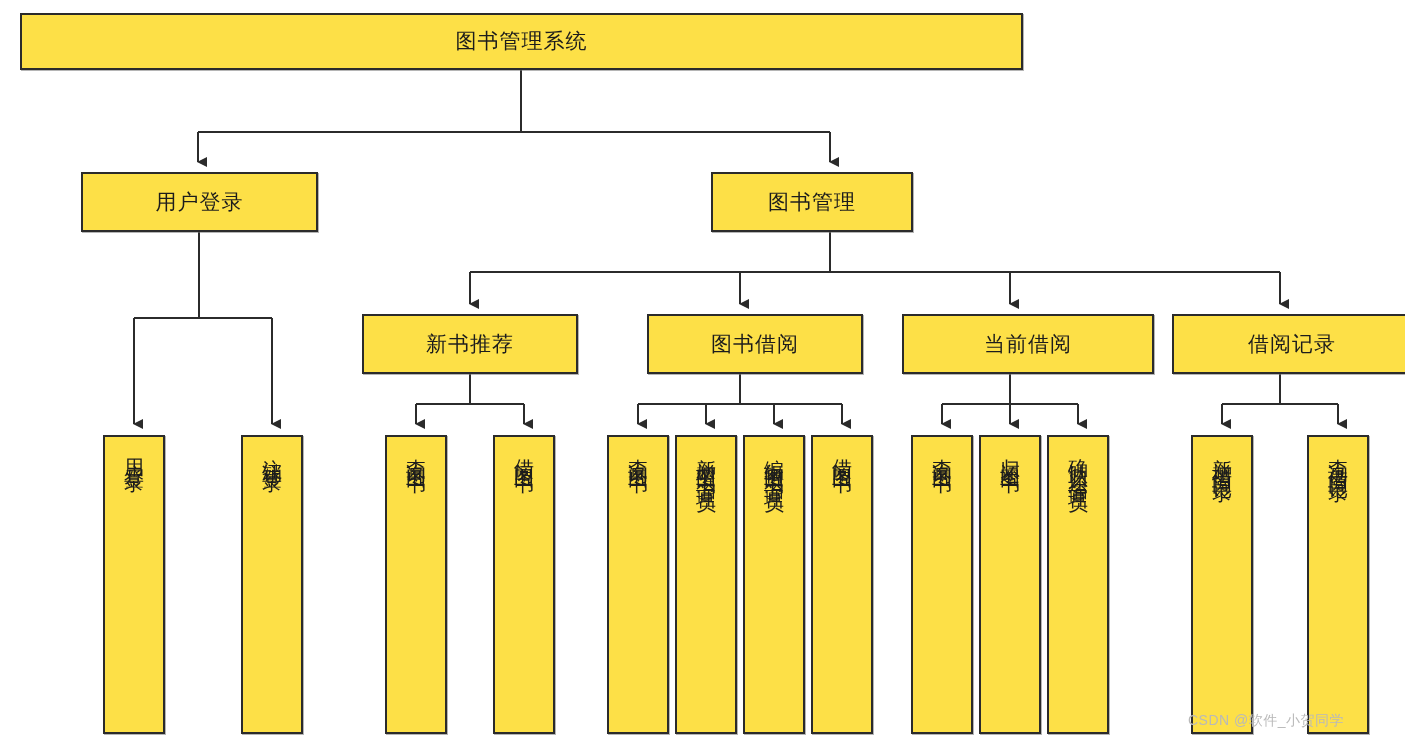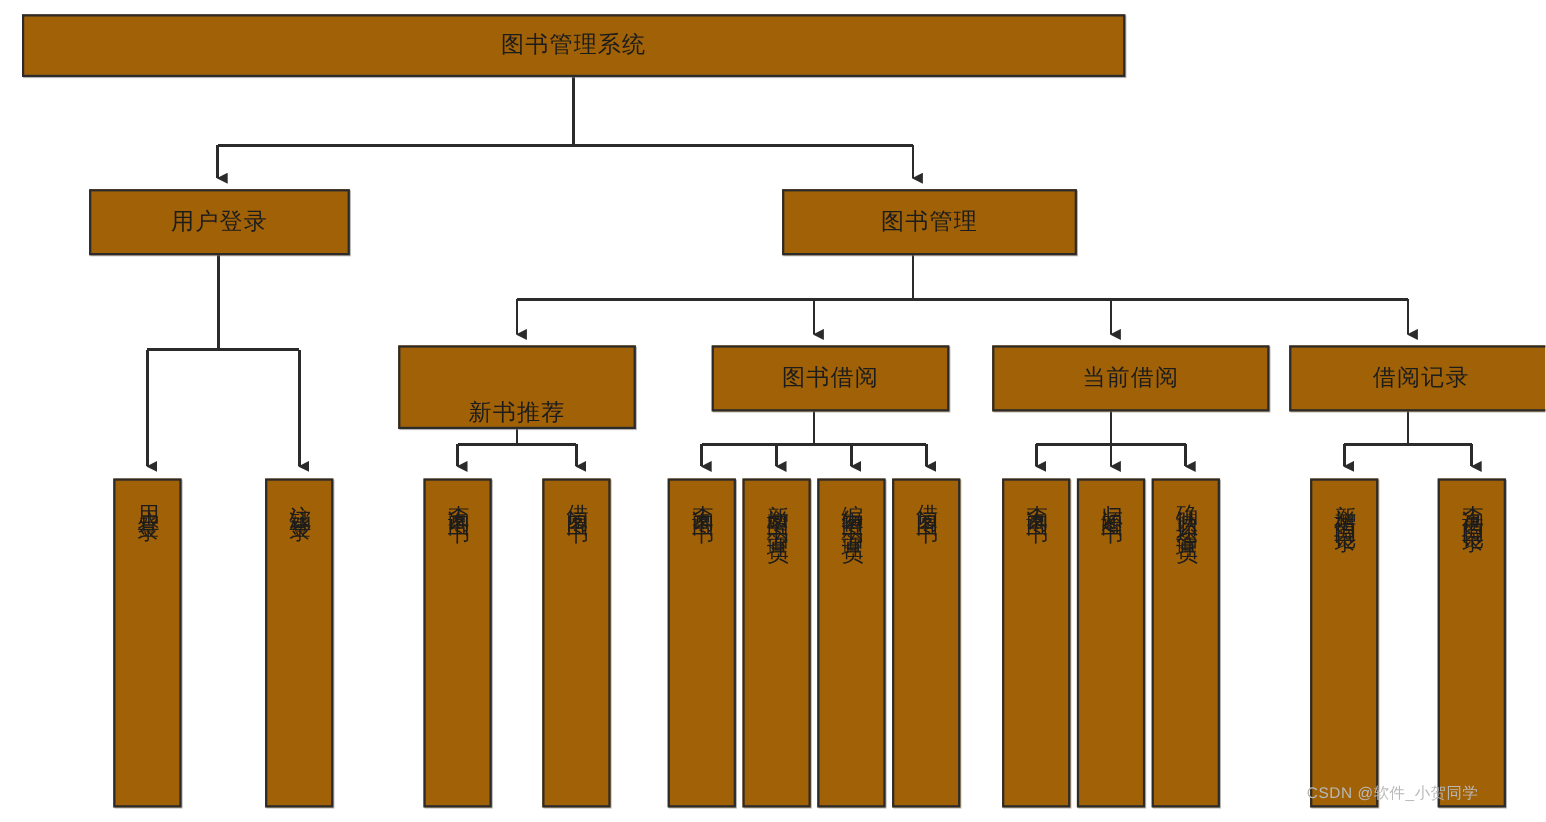--- a/index.html
+++ b/index.html
@@ -22,21 +22,21 @@
     position: absolute;
     left: 0;
     top: 0;
     width: 1405px;
     height: 747px;
     pointer-events: none;
   }
   .node {
     position: absolute;
     box-sizing: border-box;
-    background: #a16207;
+    background: #fde047;
     border: 2px solid #2b2b2b;
     box-shadow: 1px 1px 0 rgba(120,120,120,0.55);
     display: flex;
     align-items: center;
     justify-content: center;
     z-index: 3;
   }
   .node-label {
     font-size: 21px;
     line-height: 1.15;
@@ -126,25 +126,25 @@
     </g>
   </svg>
 
   <div class="node" style="left:20px; top:13px; width:1003px; height:57px;">
     <span class="node-label">图书管理系统</span>
   </div>
 
   <div class="node" style="left:81px; top:172px; width:237px; height:60px;">
     <span class="node-label">用户登录</span>
   </div>
-  <div class="node" style="left:711px; top:172px; width:268px; height:60px;">
+  <div class="node" style="left:711px; top:172px; width:202px; height:60px;">
     <span class="node-label">图书管理</span>
   </div>
 
-  <div class="node" style="left:362px; top:314px; width:216px; height:76px;align-items:flex-end;">
+  <div class="node" style="left:362px; top:314px; width:216px; height:60px;">
     <span class="node-label">新书推荐</span>
   </div>
   <div class="node" style="left:647px; top:314px; width:216px; height:60px;">
     <span class="node-label">图书借阅</span>
   </div>
   <div class="node" style="left:902px; top:314px; width:252px; height:60px;">
     <span class="node-label">当前借阅</span>
   </div>
   <div class="node" style="left:1172px; top:314px; width:240px; height:60px;">
     <span class="node-label">借阅记录</span>

